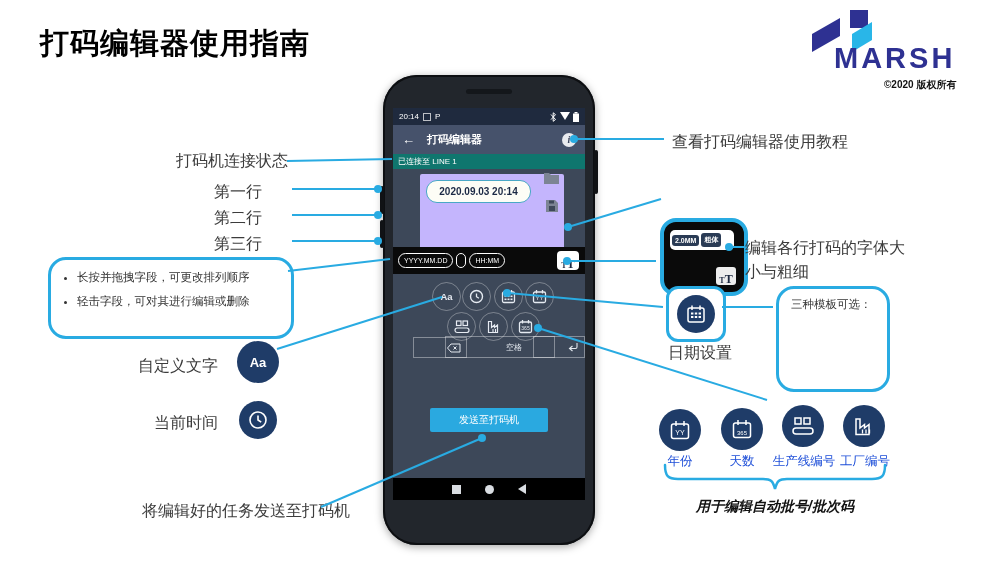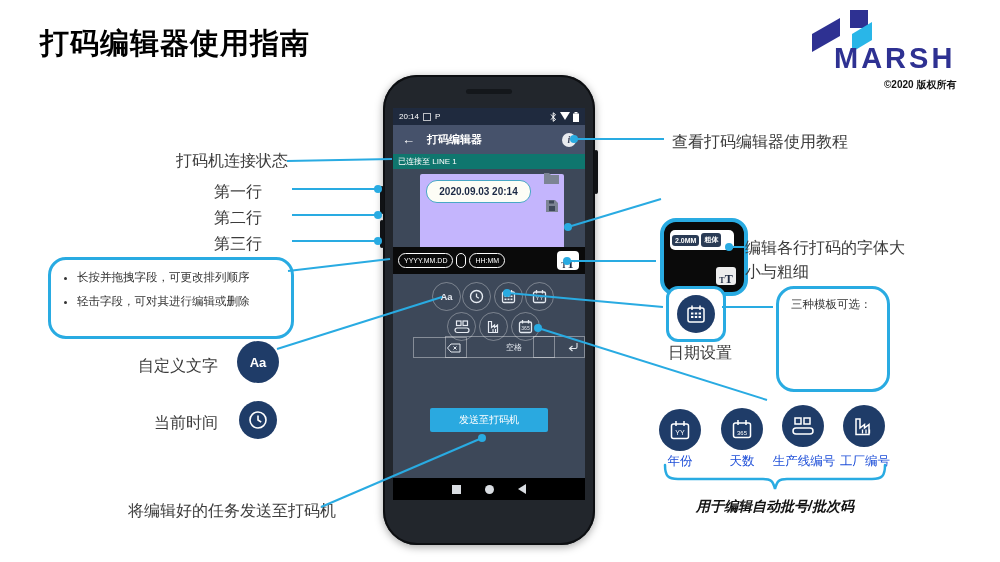--- a/index.html
+++ b/index.html
@@ -252,21 +252,21 @@
     </div>
 
   <div class="lbl lbl-r" style="left:98px;top:413px;width:120px">当前时间</div>
   <div class="navy-circle" style="left:239px;top:401px;width:38px;height:38px">
     <svg width="20" height="20">
         <circle cx="10" cy="10" r="8" stroke="#fff" stroke-width="1.6" fill="none"></circle>
         <path d="M10 5.5 v4.5 l3.2 2.2" stroke="#fff" stroke-width="1.6" fill="none"></path>
       </svg>
   </div>
 
-  <div class="lbl" style="left:128px;top:501px">将编辑好的任务发送至打码机</div>
+  <div class="lbl" style="left:142px;top:501px">将编辑好的任务发送至打码机</div>
 
   <div class="lbl" style="left:672px;top:132px">查看打码编辑器使用教程</div>
 
   <div class="abs font-popup">
     <div class="font-pill">
       <span class="mini-chip">2.0MM</span>
       <span class="mini-chip">粗体</span>
     </div>
     <div class="popup-tbtn">
       <span class="t-glyph t-sm">T</span>

